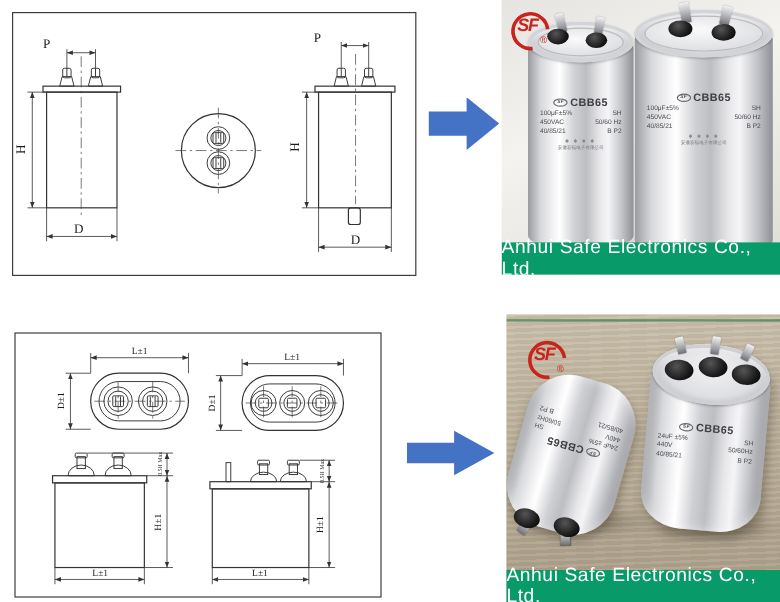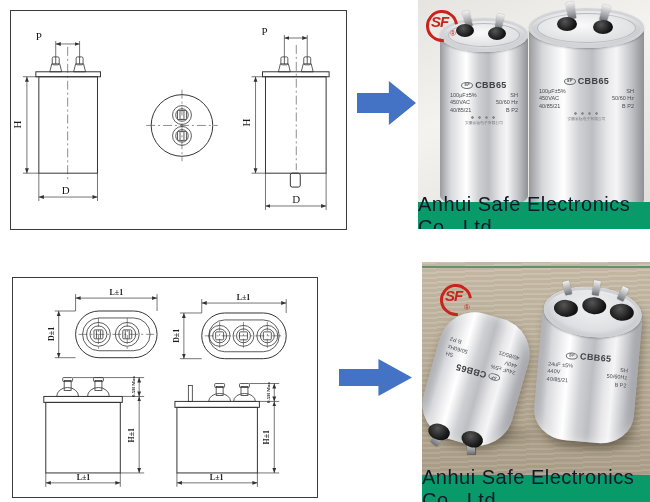--- a/index.html
+++ b/index.html
@@ -1,21 +1,21 @@
 <!DOCTYPE html>
 <html><head>
 <meta charset="utf-8">
 <style>
   html,body{margin:0;padding:0;background:#fff;}
   .canvas{position:relative;width:650px;height:502px;background:#fff;overflow:hidden;
           font-family:"Liberation Sans",sans-serif;}
   
   .draw-box{position:absolute;background:#fff;border:1px solid #3c3c3c;}
   #draw1{left:10px;top:10px;width:335px;height:218px;}
-  #draw2{left:12px;top:277px;width:304px;height:219px;font-weight:bold;}
+  #draw2{left:12px;top:277px;width:304px;height:219px;}
   svg{display:block;}
   svg .ln{fill:none;stroke:#333;stroke-width:1;}
   svg .thin{fill:none;stroke:#333;stroke-width:.8;}
   svg .dim{fill:none;stroke:#3a3a3a;stroke-width:.7;}
   svg .cl{fill:none;stroke:#444;stroke-width:.6;stroke-dasharray:9 3 2 3;}
   svg text{fill:#1c1c1c;stroke:none;font-family:"Liberation Serif",serif;}
   .t11{font-size:11px;} .t8{font-size:8px;} .t5{font-size:5px;}
   
   .arrow{position:absolute;background:#4472c4;
          clip-path:polygon(0 27%,54% 27%,54% 0,100% 50%,54% 100%,54% 73%,0 73%);}
@@ -24,22 +24,22 @@
   
   .photo{position:absolute;overflow:hidden;}
   #photo1{left:418px;top:0;width:232px;height:229px;
     background:linear-gradient(155deg,#e6e4e0 0%,#f4f3f0 40%,#e9e7e2 70%,#dedcd6 100%);}
   #photo2{left:422px;top:262px;width:228px;height:240px;
     background:linear-gradient(180deg,#c9beaa 0%,#beb39e 35%,#b3a791 70%,#a99d88 100%);}
   #photo2 .wood{position:absolute;inset:0;
     background:repeating-linear-gradient(178deg,rgba(255,255,255,.07) 0 2px,rgba(88,74,52,.06) 2px 5px);}
   .green-line{position:absolute;top:4px;left:0;right:0;height:2px;background:#45815a;opacity:.75;}
   .banner{position:absolute;left:0;right:0;bottom:0;height:27px;background:#089a68;
-    color:#0f172a;display:flex;align-items:center;justify-content:center;
-    font-size:20px;letter-spacing:.5px;z-index:9;}
+    color:#ffffff;display:flex;align-items:center;justify-content:center;
+    font-size:16px;letter-spacing:.5px;z-index:9;}
   
   .sf-logo{position:absolute;width:40px;height:36px;z-index:5;}
   .sf-ring{position:absolute;left:2px;top:2px;width:26px;height:26px;border:3px solid #c9241c;
     border-radius:50%;border-right-color:transparent;transform:rotate(38deg);}
   .sf-txt{position:absolute;left:7px;top:5px;font-size:15px;font-weight:bold;font-style:italic;
     color:#c9241c;letter-spacing:-1px;}
   .sf-reg{position:absolute;left:26px;top:21px;font-size:8px;color:#c9241c;}
   
   .cap{position:absolute;}
   .metal{background:linear-gradient(90deg,#9a9b9f 0%,#d7d8db 12%,#f3f3f5 24%,#ffffff 30%,

